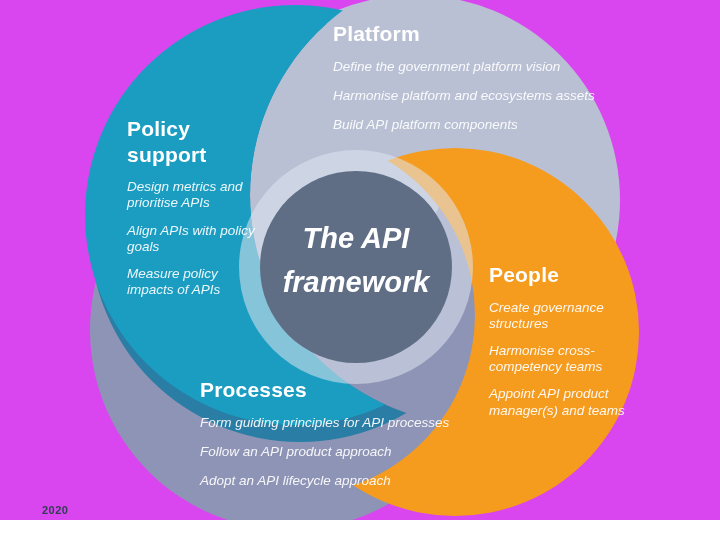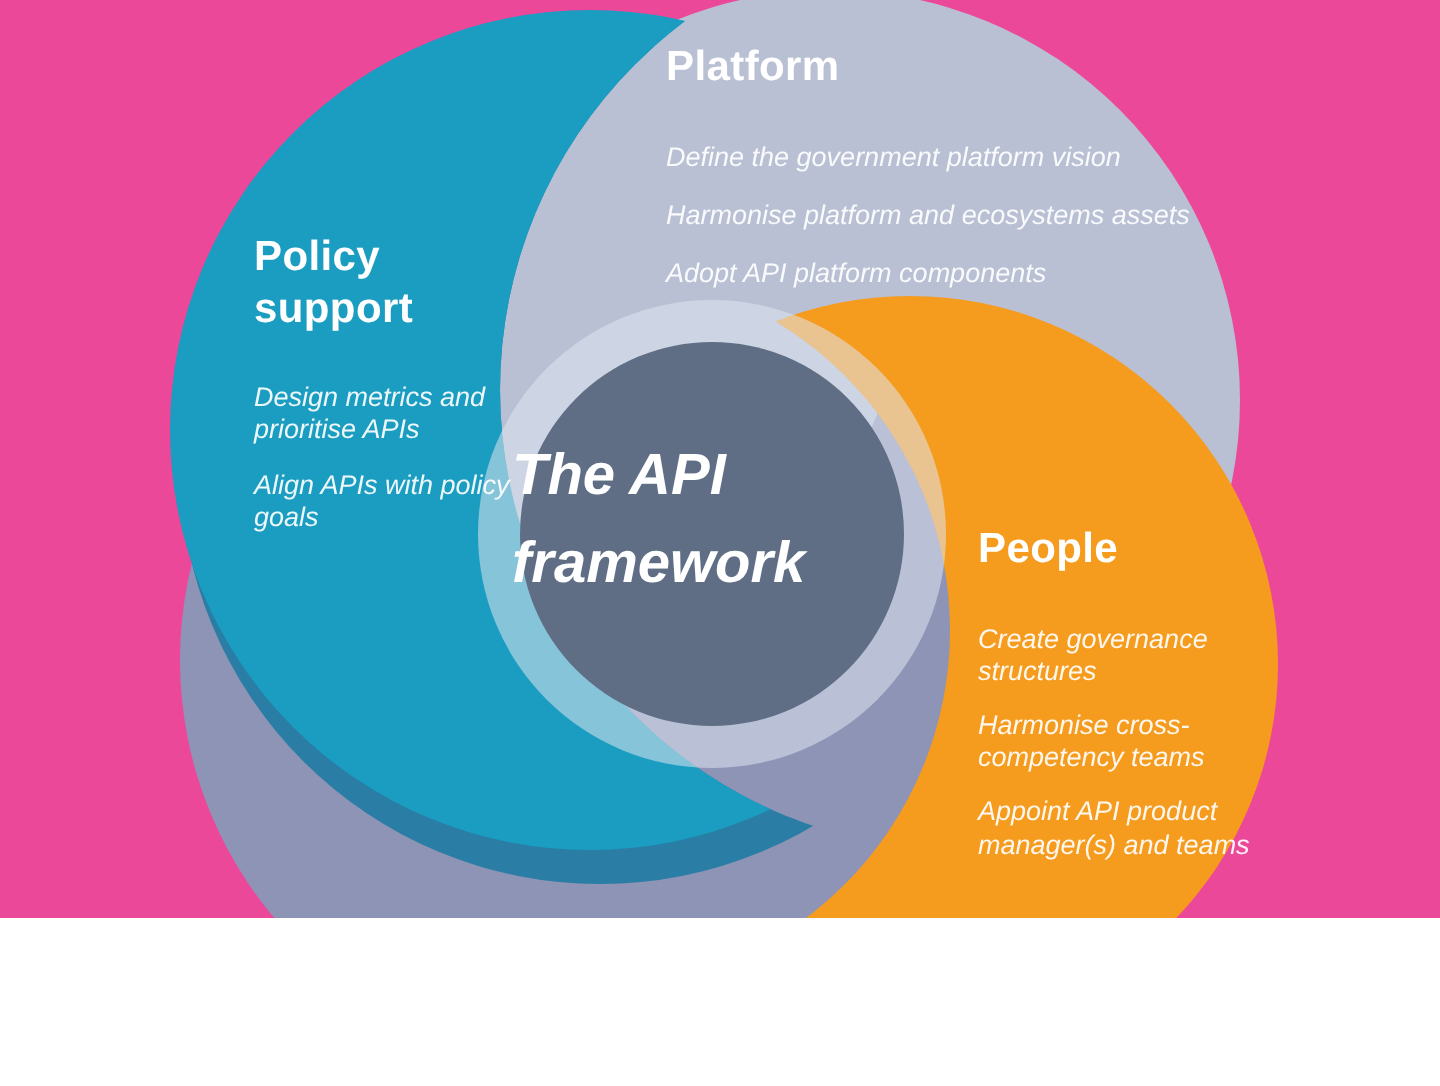--- a/index.html
+++ b/index.html
@@ -1,34 +1,34 @@
 <!DOCTYPE html>
 <html><head>
 <meta charset="utf-8">
 <style>
   html,body{margin:0;padding:0;background:#ffffff;}
   .stage{
-    position:relative;width:720px;height:459px;background:#ec4899;overflow:hidden;
+    position:relative;width:720px;height:520px;background:#d946ef;overflow:hidden;
     font-family:"Liberation Sans","DejaVu Sans",sans-serif;
   }
   .stage svg{position:absolute;left:0;top:0;}
   .sec{position:absolute;color:#ffffff;}
   .sec-title{font-weight:700;font-size:21px;line-height:1.22;letter-spacing:.2px;}
-  .sec-items{margin-top:24px;}
+  .sec-items{margin-top:12px;}
   .sec-item{
     font-style:italic;font-size:13.5px;line-height:1.2;
     opacity:.92;margin-bottom:11px;
   }
   #sec-platform{left:333px;top:21px;width:300px;}
   #sec-platform .sec-item,#sec-processes .sec-item{white-space:nowrap;margin-bottom:13px;}
   #sec-policy{left:127px;top:116px;width:132px;}
   #sec-people{left:489px;top:262px;width:142px;}
   #sec-processes{left:200px;top:377px;width:300px;}
   #center-label{
-    position:absolute;left:256px;top:217px;width:200px;text-align:left;
+    position:absolute;left:256px;top:217px;width:200px;text-align:center;
     color:#ffffff;font-weight:700;font-style:italic;font-size:29px;line-height:1.5;
   }
   #year-label{
     position:absolute;left:42px;top:504px;
     font-size:11px;font-weight:600;letter-spacing:.5px;
   }
 </style>
 </head>
 <body>
 
@@ -62,39 +62,48 @@
 
     <circle cx="356" cy="267" r="117" fill="rgba(223,228,238,0.55)"></circle>
     <circle cx="356" cy="267" r="96" fill="#5f6e85"></circle>
   </svg>
 
   <div class="sec" id="sec-platform">
     <div class="sec-title">Platform</div>
     <div class="sec-items">
       <div class="sec-item">Define the government platform vision</div>
       <div class="sec-item">Harmonise platform and ecosystems assets</div>
-      <div class="sec-item">Adopt API platform components</div>
+      <div class="sec-item">Build API platform components</div>
     </div>
   </div>
 
   <div class="sec" id="sec-policy">
     <div class="sec-title">Policy support</div>
     <div class="sec-items">
       <div class="sec-item">Design metrics and prioritise APIs</div>
       <div class="sec-item">Align APIs with policy goals</div>
+      <div class="sec-item">Measure policy impacts of APIs</div>
     </div>
   </div>
 
   <div class="sec" id="sec-people">
     <div class="sec-title">People</div>
     <div class="sec-items">
       <div class="sec-item">Create governance structures</div>
       <div class="sec-item">Harmonise cross-competency teams</div>
       <div class="sec-item">Appoint API product manager(s) and teams</div>
     </div>
   </div>
 
+  <div class="sec" id="sec-processes">
+    <div class="sec-title">Processes</div>
+    <div class="sec-items">
+      <div class="sec-item">Form guiding principles for API processes</div>
+      <div class="sec-item">Follow an API product approach</div>
+      <div class="sec-item">Adopt an API lifecycle approach</div>
+    </div>
+  </div>
 
   <div id="center-label">The API framework</div>
 
   <div id="year-label" style="color: rgb(47, 62, 82);">2020</div>
 
 </div>
 
 </body></html>

